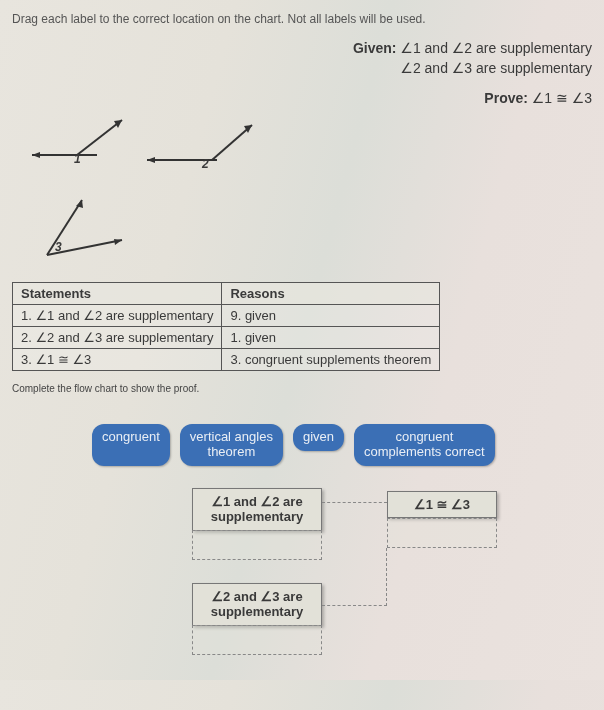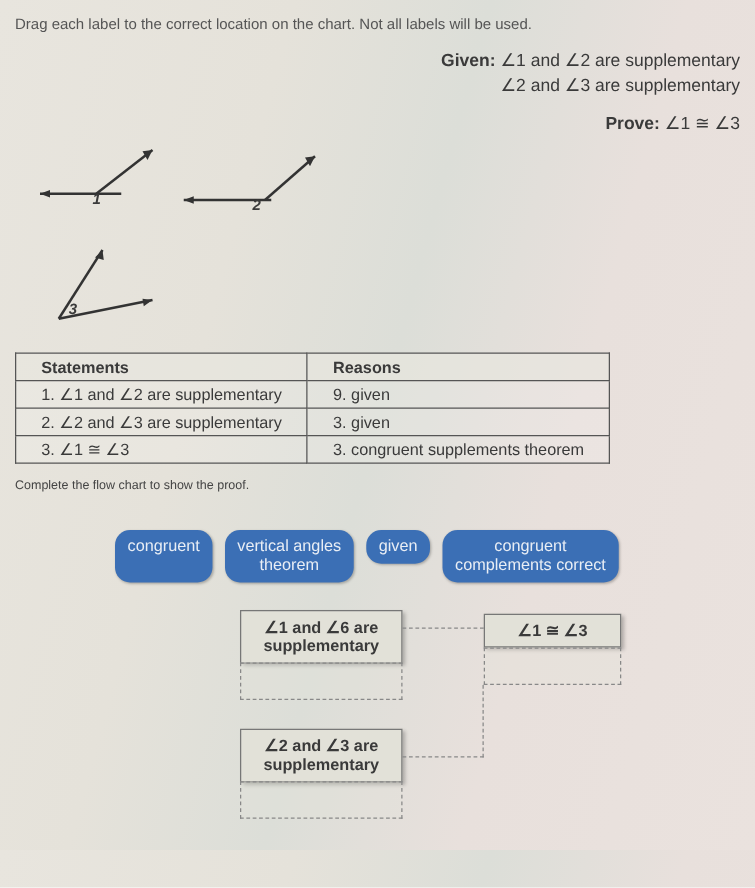--- a/index.html
+++ b/index.html
@@ -11,21 +11,21 @@
     background: linear-gradient(105deg, #e8e5de 0%, #e5e2da 30%, #dcded8 50%, #e8e0dc 70%, #eae2de 100%);
     color: #3a3a3a;
     font-size: 13px;
   }
   .instructions { font-size: 12px; color: #555; margin-bottom: 14px; }
   .given-prove { margin: 4px 0 4px 12px; font-size: 14px; text-align: right; }
   .lbl { font-weight: bold; display:inline-block; width:56px; }
   .diagram { position: relative; height: 170px; width: 260px; margin-top:4px; }
   .num-label { position:absolute; font-style:italic; font-weight:bold; font-size:12px; }
   table.proof { border-collapse: collapse; margin-top: 2px; background: rgba(255,255,255,0.15); }
-  table.proof th, table.proof td { border: 1px solid #555; padding: 3px 20px; font-size: 13px; text-align:left; }
+  table.proof th, table.proof td { border: 1px solid #555; padding: 3px 8px; font-size: 13px; text-align:left; }
   table.proof th { font-weight: bold; background: rgba(230,228,220,0.6); }
   .complete { font-size: 10px; color:#444; margin-top:12px; }
   .labels-row { display:flex; gap:10px; margin-top:30px; margin-left:80px; flex-wrap:wrap; }
   .draglabel {
     background: #3b6fb5;
     color: #e9eef5;
     padding: 6px 10px;
     font-size: 13px;
     text-align:center;
     border-radius:12px;
@@ -101,21 +101,21 @@
       <tr>
     <th>Statements</th>
     <th>Reasons</th>
   </tr>
   <tr>
     <td>1. ∠1 and ∠2 are supplementary</td>
     <td>9. given</td>
   </tr>
   <tr>
     <td>2. ∠2 and ∠3 are supplementary</td>
-    <td>3. given</td>
+    <td>1. given</td>
   </tr>
   <tr>
     <td>3. ∠1 ≅ ∠3</td>
     <td>3. congruent supplements theorem</td>
   </tr>
 </tbody>
   </table>
 
 <div class="complete">Complete the flow chart to show the proof.</div>
 
@@ -131,21 +131,21 @@
     <span>given</span>
   </div>
   <div class="draglabel">
     <span>congruent</span><br>
     <span>complements correct</span>
   </div>
 </div>
 
 <div class="flowchart">
   <div class="box" style="left:0px; top:0px; width:130px;">
-    <span>∠1 and ∠6 are</span><br>
+    <span>∠1 and ∠2 are</span><br>
     <span>supplementary</span>
   </div>
   <div class="dashedbox" style="left:0px; top:42px; width:130px; height:30px;"></div>
 
   <div class="box" style="left:195px; top:3px; width:110px;">
     <span>∠1 ≅ ∠3</span>
   </div>
   <div class="dashedbox" style="left:195px; top:30px; width:110px; height:30px;"></div>
 
   <div class="arrowline" style="left:130px; top:14px; width:65px;"></div>

